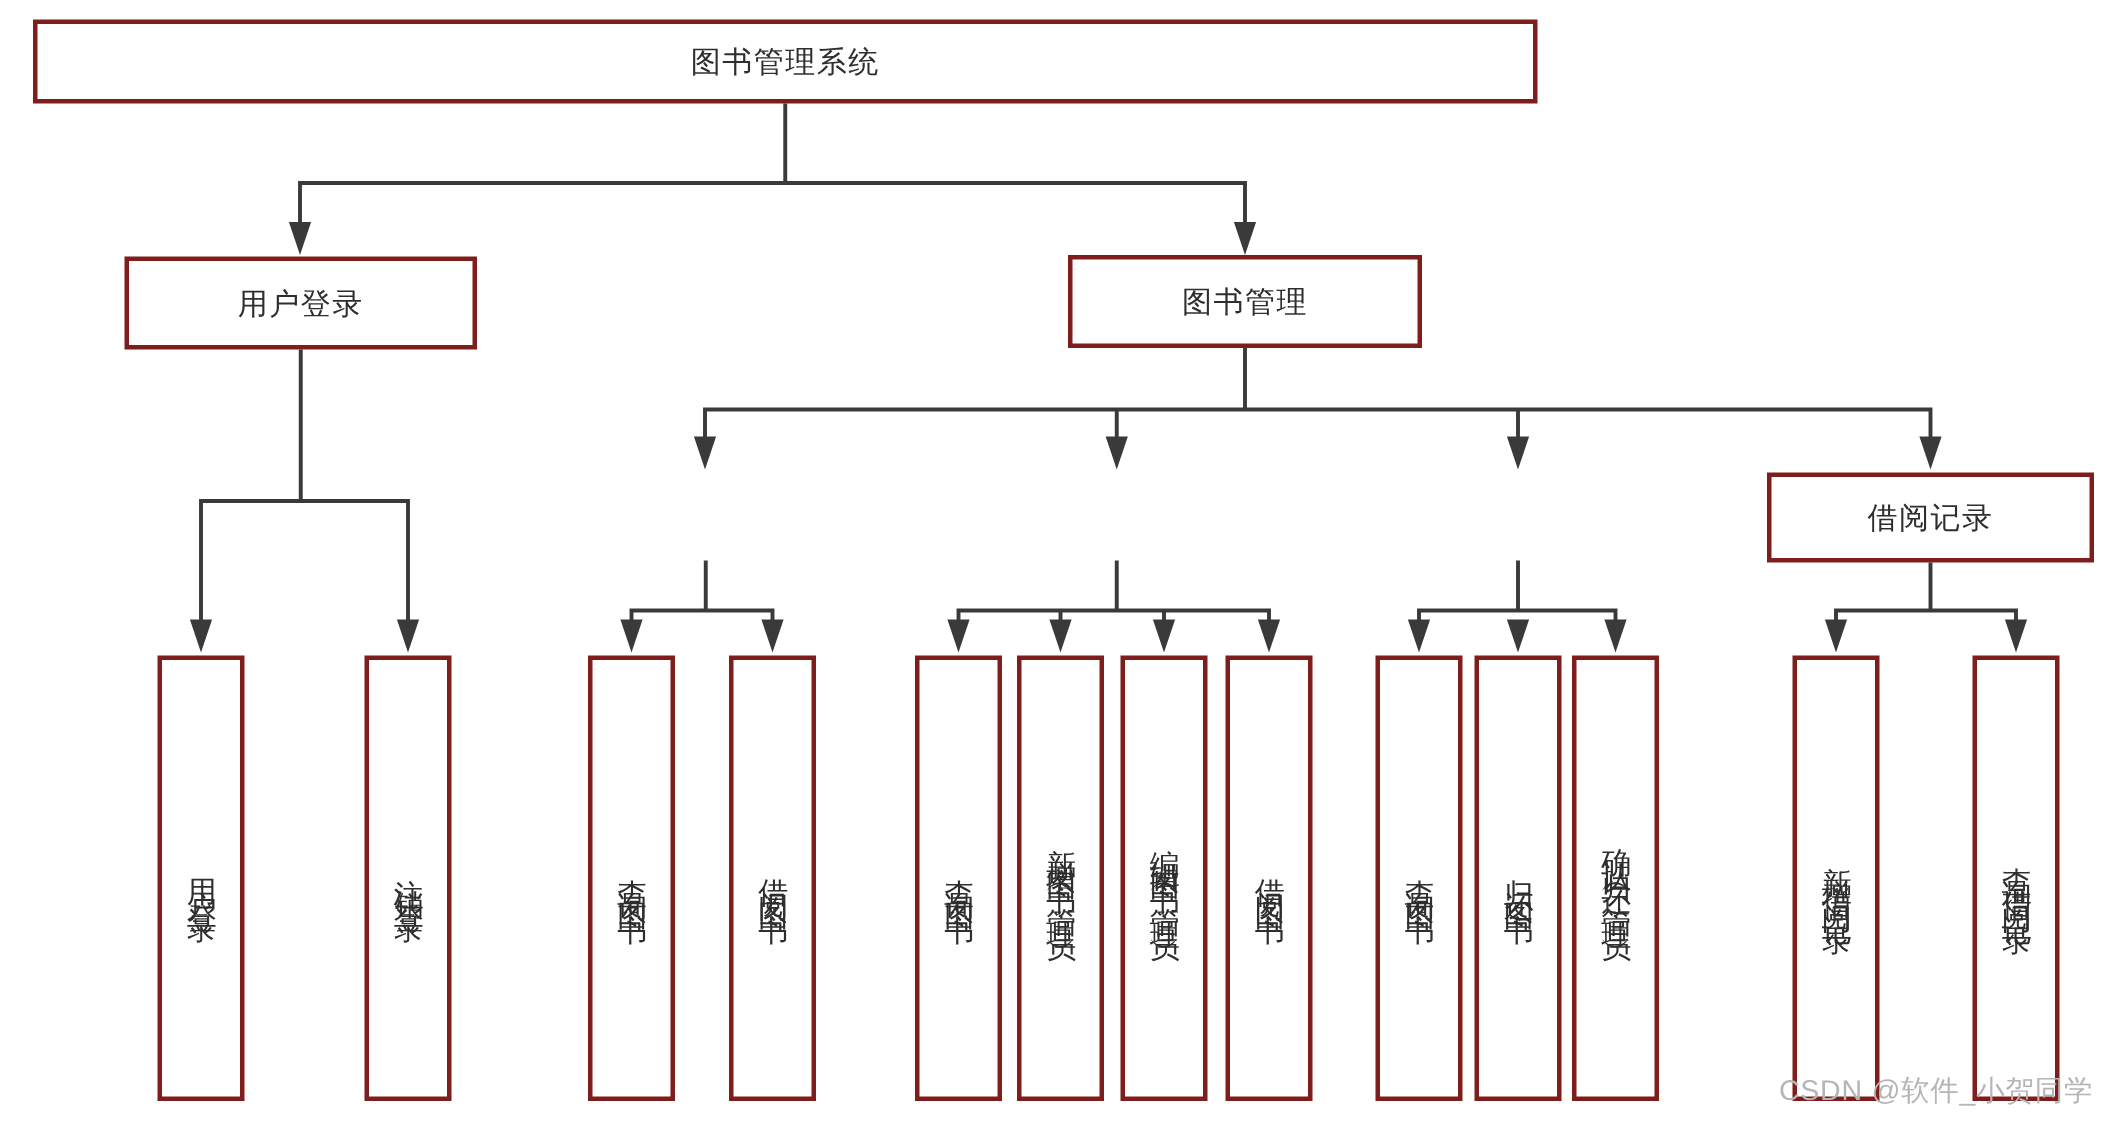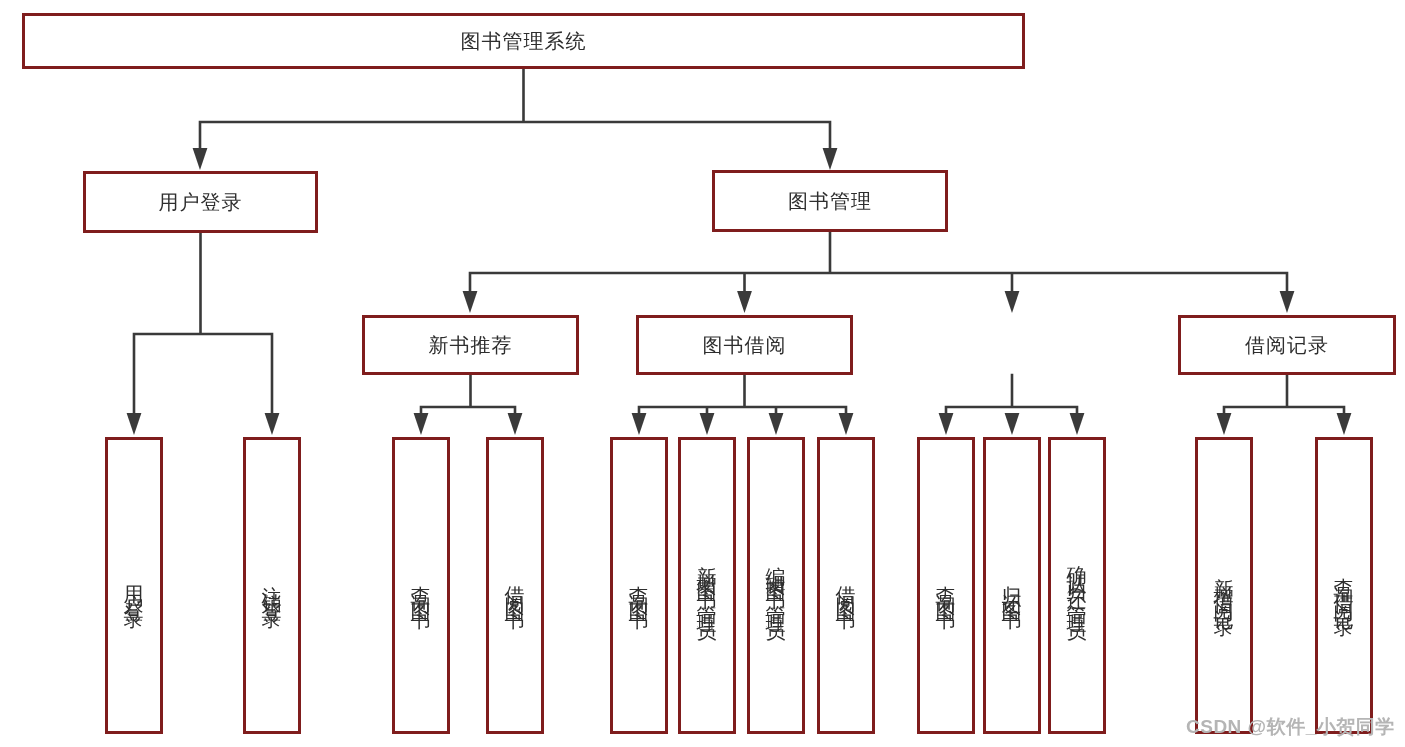--- a/index.html
+++ b/index.html
@@ -47,21 +47,20 @@
   }
   .watermark {
     position: absolute;
     left: 1186px;
     top: 714px;
     width: 215px;
     color: #b5b5b5;
     font-size: 19px;
     letter-spacing: 0.5px;
     white-space: nowrap;
-    font-weight: bold;
   }
 </style>
 </head>
 <body>
 
 <div class="stage">
 
   <svg class="connectors" width="1405" height="747" viewBox="0 0 1405 747">
     <g stroke="#3a3a3a" stroke-width="2.6" fill="none" stroke-linecap="square">
 
@@ -103,22 +102,20 @@
       <polygon points="1224,435 1216.6,413 1231.4,413"></polygon>
       <polygon points="1344,435 1336.6,413 1351.4,413"></polygon>
     </g>
   </svg>
 
   <div class="box" style="left:22px; top:13px; width:1003px; height:56px;">图书管理系统</div>
 
   <div class="box" style="left:83px; top:171px; width:235px; height:62px;">用户登录</div>
   <div class="box" style="left:712px; top:170px; width:236px; height:62px;">图书管理</div>
 
-  <div class="box" style="left:362px; top:315px; width:217px; height:60px;">新书推荐</div>
-  <div class="box" style="left:636px; top:315px; width:217px; height:60px;">图书借阅</div>
   <div class="box" style="left:1178px; top:315px; width:218px; height:60px;">借阅记录</div>
 
   <div class="box leaf" style="left:105px; top:437px; width:58px; height:297px;">用户登录</div>
   <div class="box leaf" style="left:243px; top:437px; width:58px; height:297px;">注销登录</div>
 
   <div class="box leaf" style="left:392px; top:437px; width:58px; height:297px;">查询图书</div>
   <div class="box leaf" style="left:486px; top:437px; width:58px; height:297px;">借阅图书</div>
 
   <div class="box leaf" style="left:610px; top:437px; width:58px; height:297px;">查询图书</div>
   <div class="box leaf" style="left:678px; top:437px; width:58px; height:297px;">新增图书（管理员）</div>

